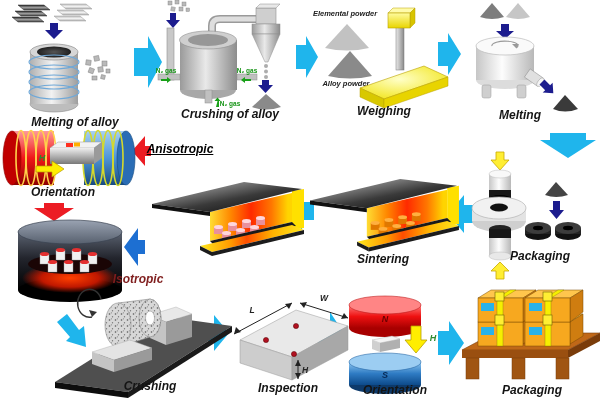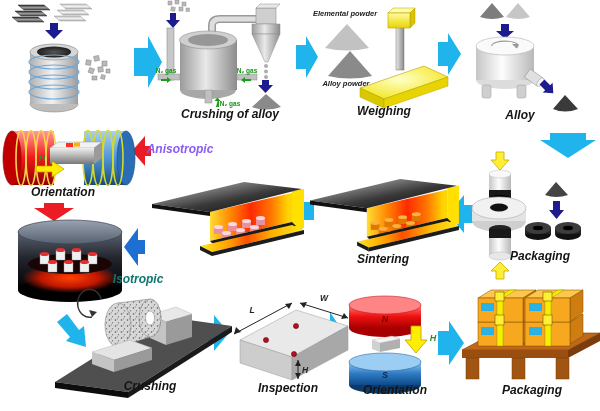--- a/index.html
+++ b/index.html
@@ -1,22 +1,22 @@
 <!DOCTYPE html>
 <html><head>
 <meta charset="utf-8">
 <style>
   html,body{margin:0;padding:0;background:#fff;}
   #canvas{position:relative;width:600px;height:411px;background:#fff;overflow:hidden;
           font-family:"Liberation Sans",sans-serif;}
   #art{position:absolute;left:0;top:0;}
   .lbl{position:absolute;font:italic bold 12px "Liberation Sans",sans-serif;color:#141414;
        transform:translateX(-50%);white-space:nowrap;}
-  .lbl.red{color:#8b5cf6;}
-  .lbl.blue{color:#0f766e;font-style:italic;}
+  .lbl.red{color:#000000;text-decoration:underline;}
+  .lbl.blue{color:#7f1d1d;font-style:italic;}
   text{font-family:"Liberation Sans",sans-serif;}
   .ann{font-style:italic;font-weight:bold;fill:#222;font-size:7.5px;}
   .gas{font-weight:bold;fill:#169416;font-size:6.5px;}
   .fieldH{font-style:italic;font-weight:bold;fill:#2e8b2e;font-size:9px;}
   .dim{font-style:italic;font-weight:bold;fill:#222;font-size:8.5px;}
   .pole{font-style:italic;font-weight:bold;font-size:9px;}
 </style>
 </head>
 <body>
 
@@ -533,23 +533,24 @@
       <g fill="#ffee33" stroke="#6b6000" stroke-width="0.6">
         <rect x="495" y="315" width="9" height="10"></rect>
             <rect x="543" y="315" width="9" height="10"></rect>
         <rect x="495" y="292" width="9" height="9"></rect>
             <rect x="543" y="292" width="9" height="9"></rect>
       </g>
     </g>
   </g>
 </svg>
 
+<div class="lbl" style="left:75px;top:115px">Melting of alloy</div>
 <div class="lbl" style="left:230px;top:107px">Crushing of alloy</div>
 <div class="lbl" style="left:384px;top:104px">Weighing</div>
-<div class="lbl" style="left:520px;top:108px">Alloy</div>
+<div class="lbl" style="left:520px;top:108px">Melting</div>
 <div class="lbl" style="left:540px;top:249px">Packaging</div>
 <div class="lbl" style="left:383px;top:252px">Sintering</div>
 <div class="lbl" style="left:63px;top:185px">Orientation</div>
 <div class="lbl" style="left:150px;top:379px">Crushing</div>
 <div class="lbl" style="left:288px;top:381px">Inspection</div>
 <div class="lbl" style="left:395px;top:383px">Orientation</div>
 <div class="lbl" style="left:532px;top:383px">Packaging</div>
 <div class="lbl red" style="left:180px;top:142px">Anisotropic</div>
 <div class="lbl blue" style="left:138px;top:272px">Isotropic</div>
 

